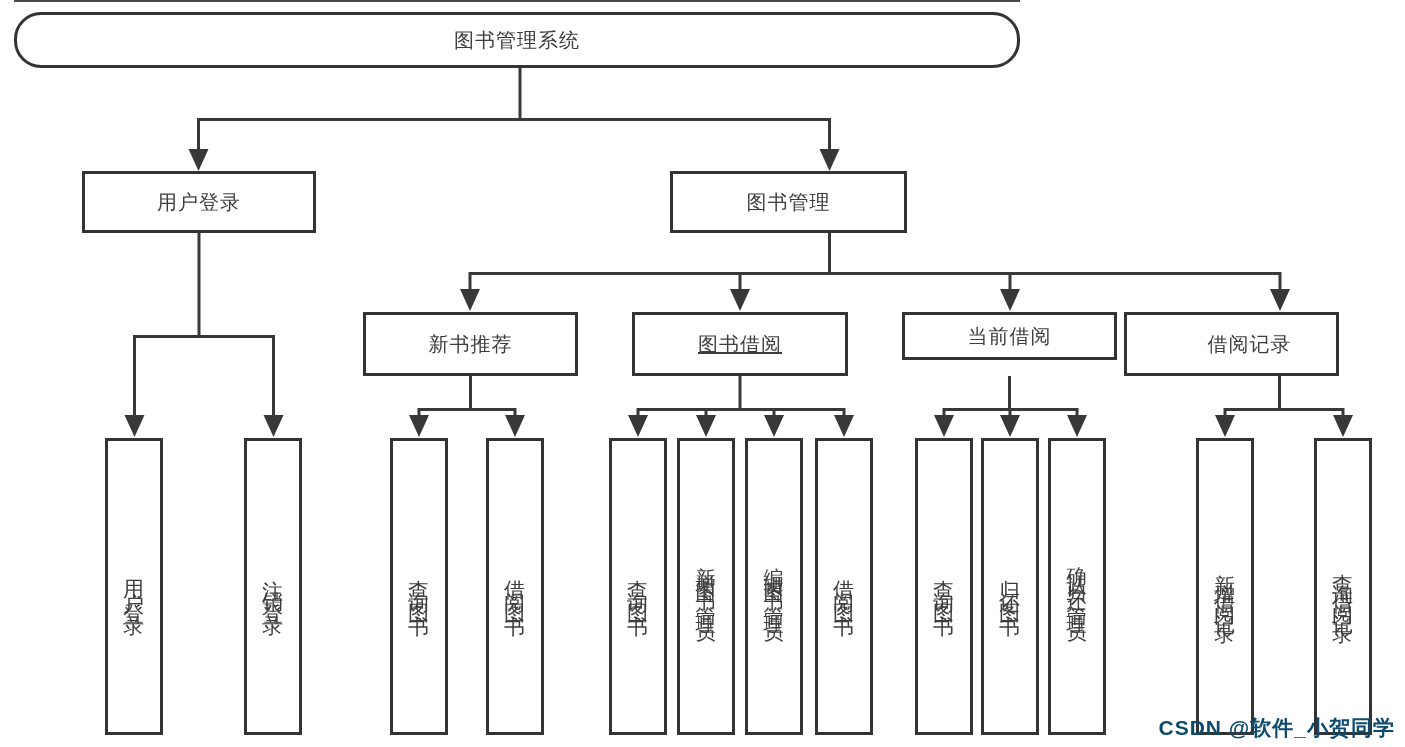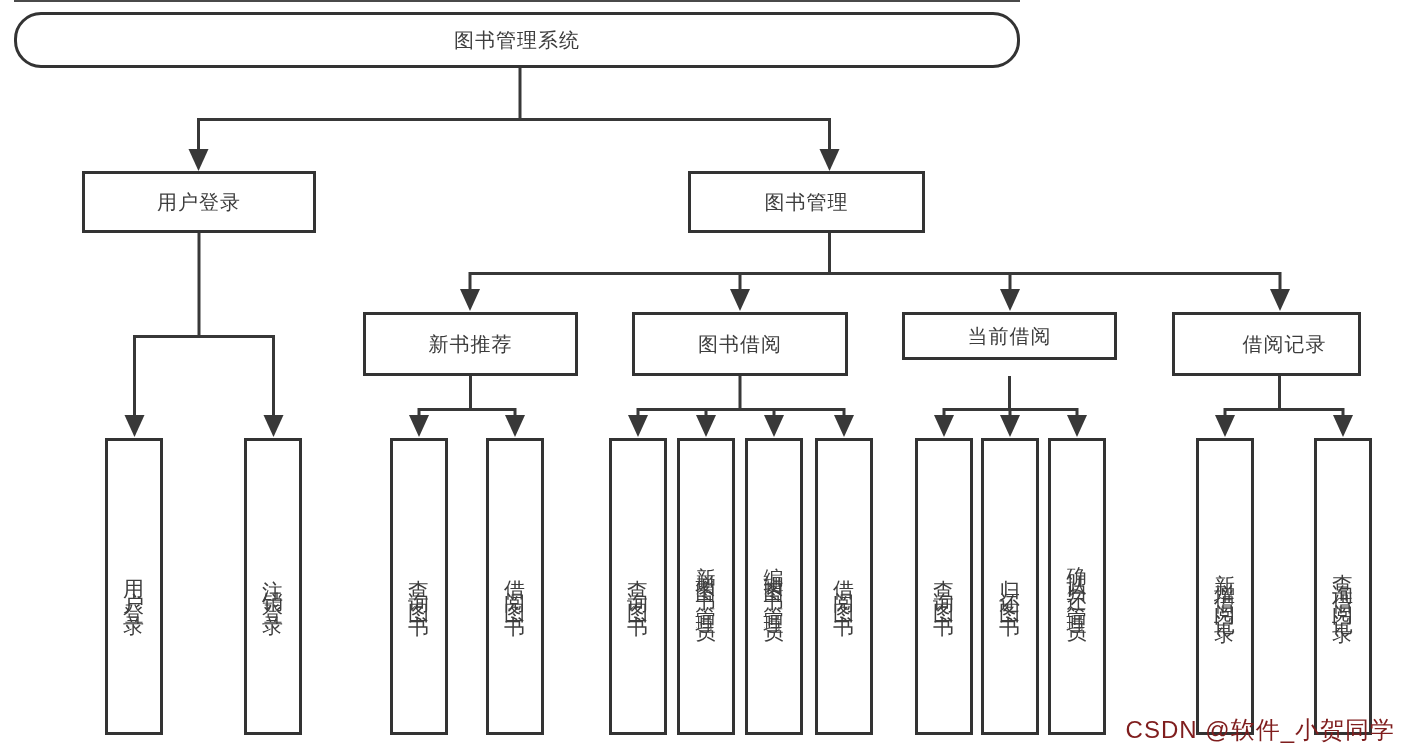--- a/index.html
+++ b/index.html
@@ -15,22 +15,22 @@
   .leaf{width:58px;height:297px;top:438px;}
   .vtext{
     writing-mode:vertical-rl;text-orientation:mixed;
     font-size:21px;letter-spacing:12px;line-height:1;white-space:nowrap;
   }
   .leaf--long .vtext{letter-spacing:10px;}
   .leaf--xlong .vtext{letter-spacing:8px;font-size:20px;}
   #connectors{position:absolute;left:0;top:0;pointer-events:none;}
   #topline{position:absolute;left:14px;top:0;width:1006px;height:2px;background:#4a4a4a;}
   #watermark{
-    position:absolute;right:10px;top:714px;font-size:24px;color:#7f1d1d;
-    letter-spacing:1px;z-index:5;white-space:nowrap;
+    position:absolute;right:10px;top:714px;font-size:21px;color:#0c4a6e;
+    letter-spacing:1px;z-index:5;white-space:nowrap;font-weight:bold;
   }
 </style>
 </head>
 <body>
 
 <div id="canvas">
 
   <div id="topline"></div>
 
   <svg id="connectors" width="1405" height="747" viewBox="0 0 1405 747">
@@ -70,34 +70,34 @@
     </g>
   </svg>
 
   <div class="box" style="left:14px;top:12px;width:1006px;height:56px;border-radius:27px;">
     <span class="hlabel">图书管理系统</span>
   </div>
 
   <div class="box" style="left:82px;top:171px;width:234px;height:62px;">
     <span class="hlabel">用户登录</span>
   </div>
-  <div class="box" style="left:688px;top:171px;width:237px;height:62px;font-family:Liberation Serif, serif;">
+  <div class="box" style="left:670px;top:171px;width:237px;height:62px;font-family:Liberation Serif, serif;">
     <span class="hlabel">图书管理</span>
   </div>
 
   <div class="box" style="left:363px;top:312px;width:215px;height:64px;align-items:center;">
     <span class="hlabel">新书推荐</span>
   </div>
-  <div class="box" style="left:632px;top:312px;width:216px;height:64px;">
+  <div class="box" style="left:632px;top:312px;width:216px;height:64px;text-decoration:underline;">
     <span class="hlabel">图书借阅</span>
   </div>
   <div class="box" style="left:902px;top:312px;width:215px;height:48px;">
     <span class="hlabel">当前借阅</span>
   </div>
-  <div class="box" style="left:1172px;top:312px;width:189px;height:64px;padding-left:36px;">
+  <div class="box" style="left:1124px;top:312px;width:215px;height:64px;padding-left:36px;">
     <span class="hlabel">借阅记录</span>
   </div>
 
   <div class="box leaf" style="left:105px;">
     <span class="vtext">用户登录</span>
   </div>
   <div class="box leaf" style="left:244px;">
     <span class="vtext">注销登录</span>
   </div>
   <div class="box leaf" style="left:390px;">

